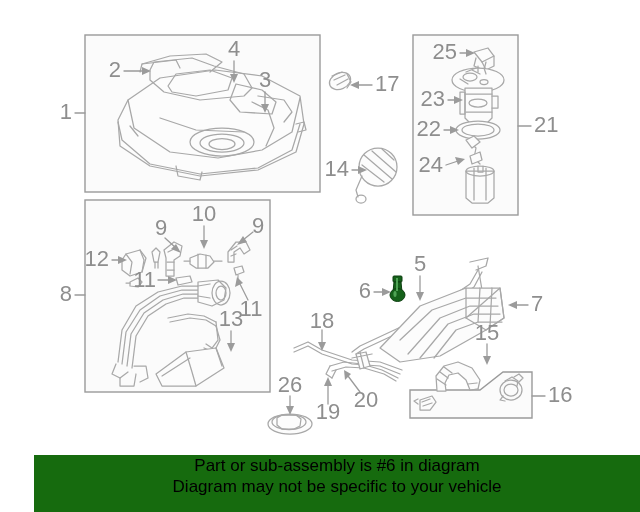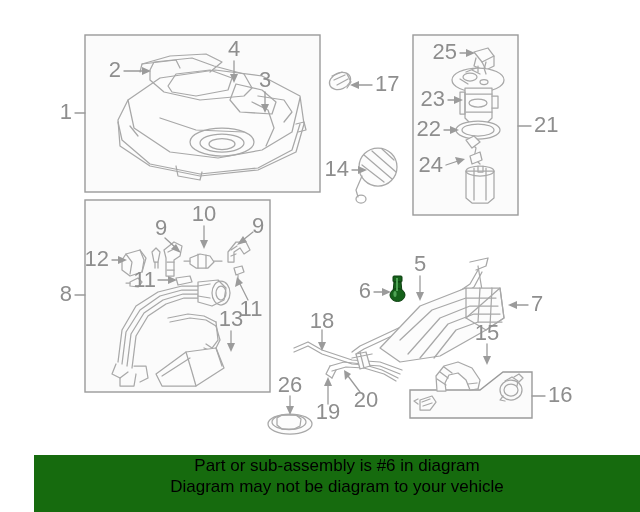--- a/index.html
+++ b/index.html
@@ -421,16 +421,16 @@
     <g>
       <path class="leader" d="M487 344 L487 358"></path>
       <polygon class="leader-head" points="487,365 483,356 491,356"></polygon>
       <text class="callout-label anchor-mid" x="487" y="334">15</text>
     </g>
 
   </svg>
 
   <div id="footer-banner">
     <div class="banner-line">Part or sub-assembly is #6 in diagram</div>
-    <div class="banner-line">Diagram may not be diagram to your vehicle</div>
+    <div class="banner-line">Diagram may not be specific to your vehicle</div>
   </div>
 
 </div>
 
 </body></html>

